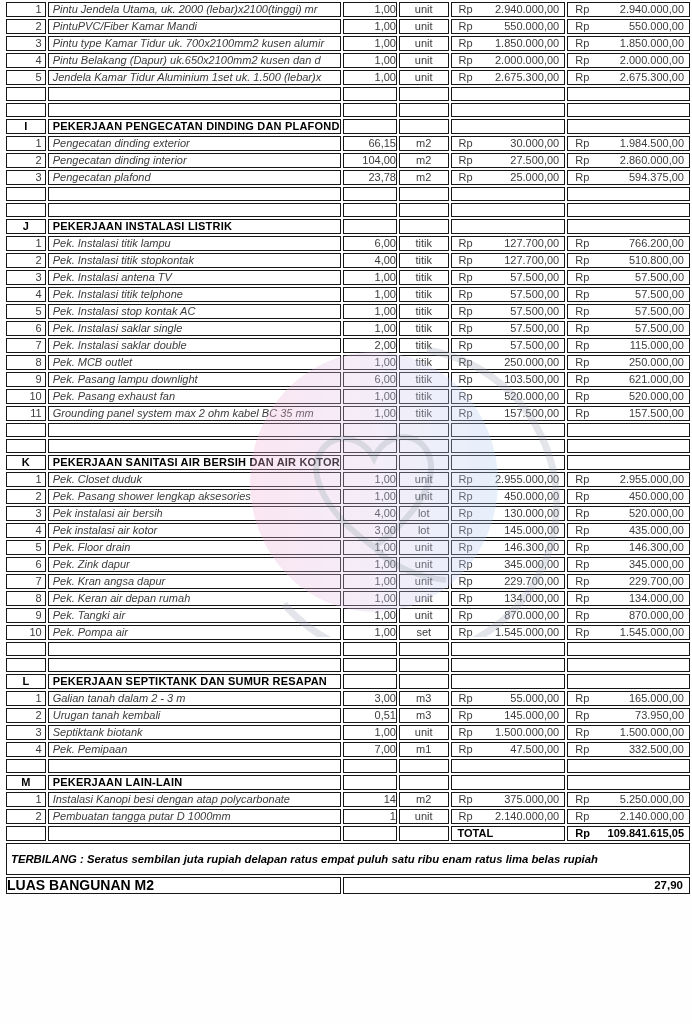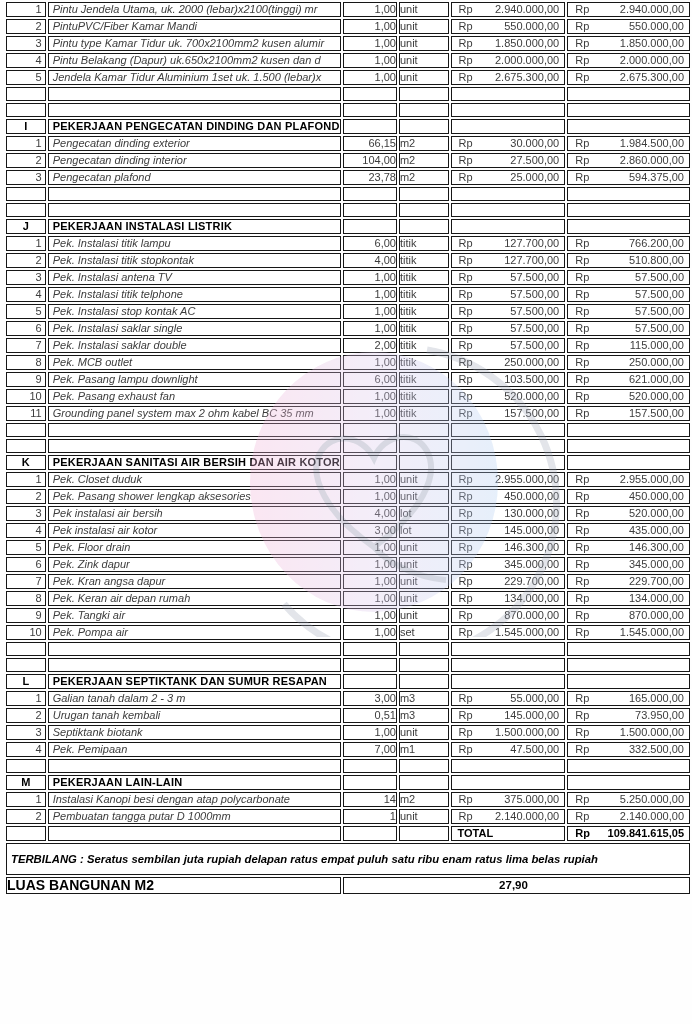--- a/index.html
+++ b/index.html
@@ -3,31 +3,31 @@
 <meta charset="utf-8">
 <style>
   html,body{margin:0;padding:0;background:#ffffff;}
   body{font-family:"Liberation Sans", sans-serif; width:692px; height:1024px; overflow:hidden; position:relative;}
   .page{position:relative; width:692px; height:1024px; background:#fefefe;}
   table.cost{border-collapse:separate; border-spacing:2px; margin:0 0 0 4px; table-layout:fixed;}
   td{border:1.5px solid #161616; height:14px; line-height:13px; font-size:11px; color:#3c3c3c; padding:0; vertical-align:middle; background:#ffffff; box-sizing:border-box; overflow:hidden;}
   td.no{text-align:right; padding-right:3px;}
   td.desc{text-align:left; padding-left:4px; white-space:nowrap;font-style:italic;}
   td.qty{text-align:right; padding-left:16px;}
-  td.unit{text-align:left;}
+  td.unit{text-align:center;}
   td.money{padding:0;}
   td.money .moneywrap{display:flex; justify-content:space-between; align-items:center; padding:0 5px 0 7px;}
   td.letter{text-align:center; font-weight:bold; color:#000;}
   td.title{font-weight:bold; color:#000; padding-left:4px; white-space:nowrap; font-size:11px; letter-spacing:.2px;}
   td.total-label{font-weight:bold; color:#000; padding-left:6px;}
   tr.total-row td{color:#000;}
   tr.total-row .moneywrap span{font-weight:bold;}
   td.terbilang{font-weight:bold; font-style:italic; color:#000; padding-left:4px; white-space:nowrap; height:32px; font-size:11.3px;}
   td.kv-label{font-weight:bold; color:#000; height:17px; font-size:14px;}
-  td.kv-value{font-weight:bold; color:#000; text-align:center; padding-right:6px; height:17px; font-size:11.5px;}
+  td.kv-value{font-weight:bold; color:#000; text-align:right; padding-right:6px; height:17px; font-size:11.5px;}
   .watermark{position:absolute; left:222px; top:342px; width:340px; height:295px; opacity:.5; pointer-events:none; z-index:5;}
 </style>
 </head>
 <body>
 
 <div class="page">
 
   <table class="cost">
     <colgroup>
       <col style="width:40px">

